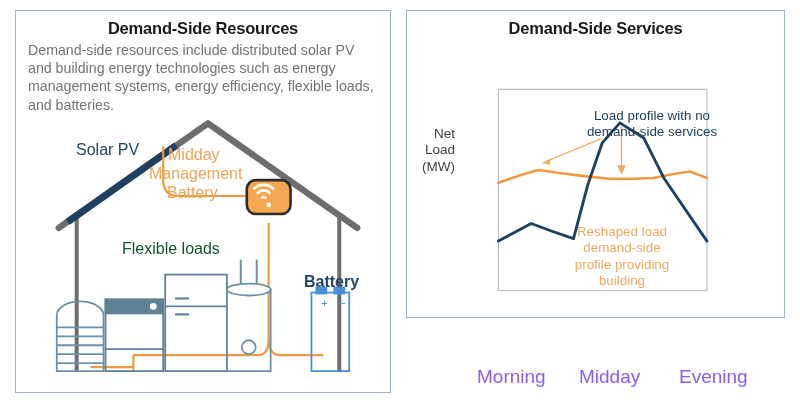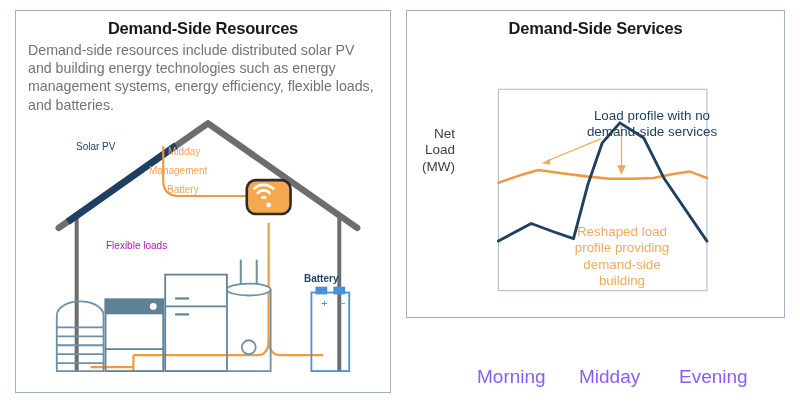--- a/index.html
+++ b/index.html
@@ -15,22 +15,22 @@
     margin:8px 0 3px 0;letter-spacing:-0.2px;
   }
   .panel-body{
     font-size:14.2px;color:#737373;line-height:1.28;
     padding:0 8px 0 12px;
   }
   #panel-right .panel-body{padding:0 14px 0 12px;}
 
   .fig{position:absolute;left:0;top:0;width:100%;height:100%;pointer-events:none;}
 
-  .lbl{position:absolute;font-size:10px;color:#3e5d78;white-space:nowrap;}
-  .lbl-gray{color:#a21caf;}
+  .lbl{position:absolute;font-size:16px;color:#3e5d78;white-space:nowrap;}
+  .lbl-gray{color:#14532d;margin-left:16px;}
   .lbl-orange{color:#f0a55a;}
   .lbl-navy{color:#24456b;}
 
   .chart-wrap{position:absolute;left:0;top:0;width:100%;height:100%;}
   .axis-title{position:absolute;font-size:13.5px;color:#3f3f3f;line-height:1.22;text-align:right;}
   .tick{position:absolute;font-size:19px;color:#8b5cf6;}
   .ann{position:absolute;font-size:13.4px;line-height:1.22;text-align:center;}
   .ann-navy{color:#1f4061;}
   .ann-orange{color:#f0a95e;}
 </style>
@@ -151,22 +151,22 @@
         </g>
       </svg>
 
       <div class="ann ann-navy" style="left:150px;top:97px;width:190px;">
         <div>Load profile with no</div>
         <div>demand-side services</div>
       </div>
 
       <div class="ann ann-orange" style="left:140px;top:213px;width:150px;">
         <div>Reshaped load</div>
+        <div>demand-side</div>
         <div>profile providing</div>
-        <div>demand-side</div>
         <div>building</div>
       </div>
 
       <div class="tick" style="left:70px;top:355px;">Morning</div>
       <div class="tick" style="left:172px;top:355px;">Midday</div>
       <div class="tick" style="left:272px;top:355px;text-align:right;">Evening</div>
     </div>
   </div>
 
 </div>

